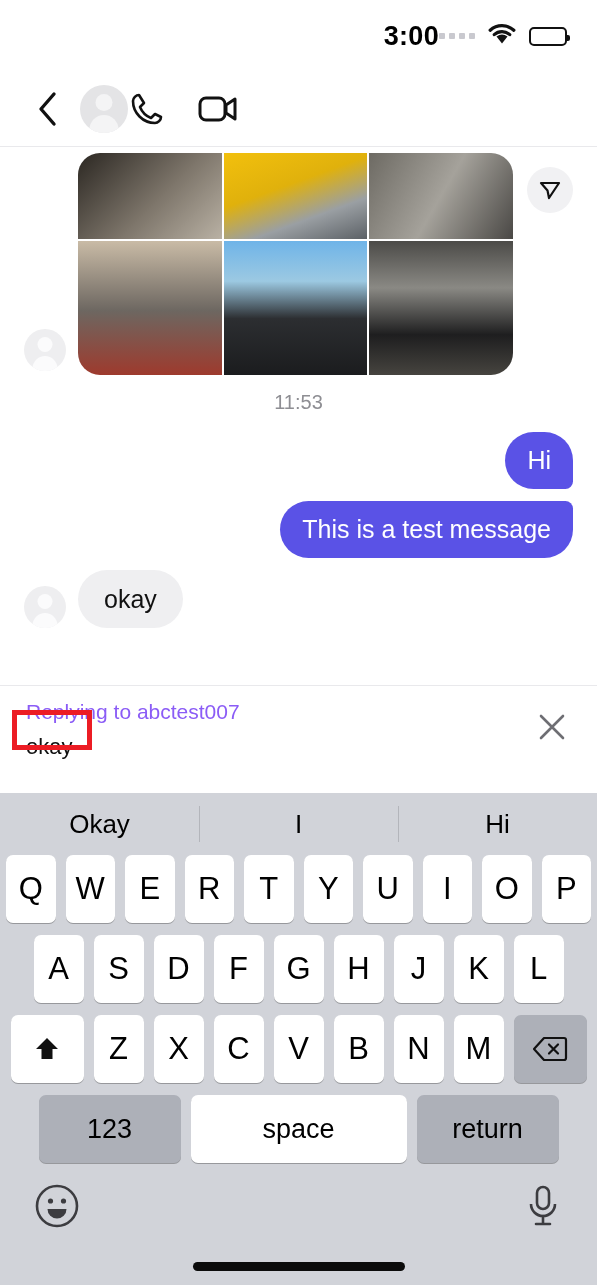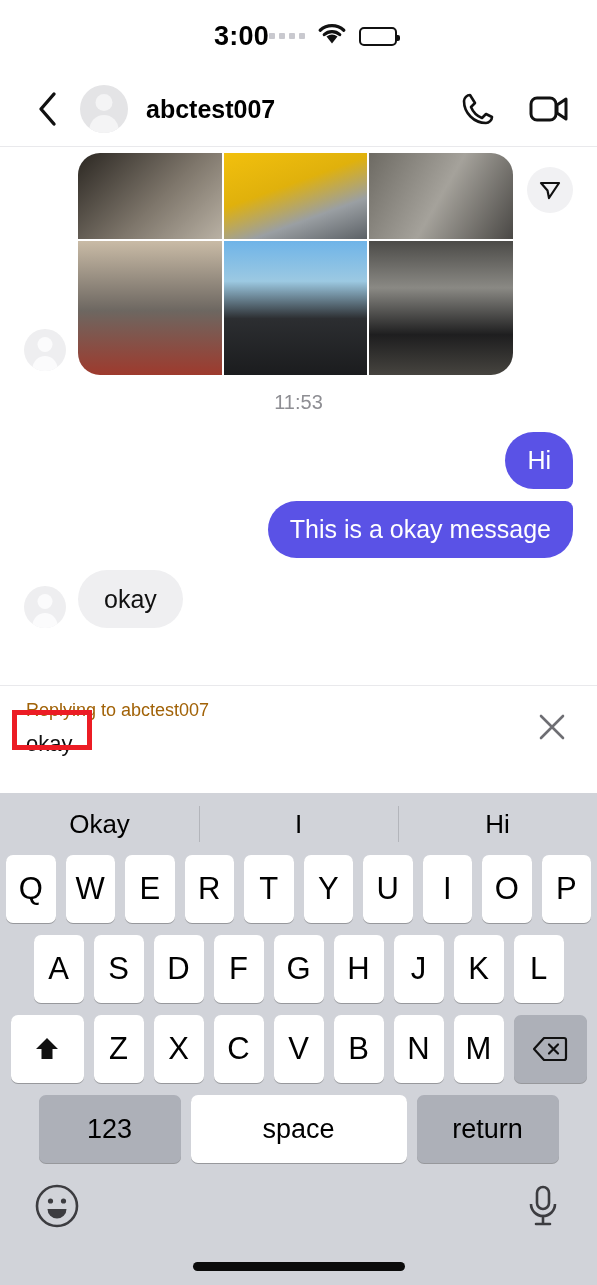--- a/index.html
+++ b/index.html
@@ -12,21 +12,21 @@
   .phone {
     position: relative;
     width: 597px; height: 1285px;
     background: #ffffff;
     display: flex; flex-direction: column;
   }
 
   
   .statusbar {
     height: 72px; flex: 0 0 72px;
-    display: flex; align-items: center; justify-content: center;
+    display: flex; align-items: center; justify-content: flex-end;
     padding: 0 30px 0 44px;
   }
   .status-time { font-size: 27px; font-weight: 600; color: #000; letter-spacing: .3px; }
   .status-right { display: flex; align-items: center; gap: 12px; }
   .sig-dots { display: flex; gap: 4px; align-items: center; }
   .sig-dots i { width: 6px; height: 6px; background: #c9c9cf; border-radius: 1px; display: block; }
   .battery {
     width: 38px; height: 19px; border: 2.2px solid #111; border-radius: 5px;
     position: relative; padding: 2px;
   }
@@ -110,21 +110,21 @@
   .row.in .bub-avatar::after {
     content: ""; position: absolute; left: 50%; top: 27px; transform: translateX(-50%);
     width: 25px; height: 19px; border-radius: 13px 13px 0 0; background: #fbfbfc;
   }
 
   
   .reply-bar {
     flex: 0 0 108px; border-top: 1px solid #e9e9ec;
     position: relative; padding: 14px 24px 0 26px;
   }
-  .reply-to { font-size: 18px; color: #a16207; }
+  .reply-to { font-size: 21px; color: #8b5cf6; }
   .reply-text { font-size: 22px; color: #111; margin-top: 10px; }
   .reply-close {
     position: absolute; right: 26px; top: 22px; cursor: pointer;
     width: 38px; height: 38px; display: flex; align-items: center; justify-content: center;
   }
   .hl-box {
     position: absolute; left: 12px; top: 24px; width: 80px; height: 40px;
     border: 5px solid #ec1c24; pointer-events: none;
   }
 
@@ -210,21 +210,20 @@
     </div>
   </div>
 
   <div class="header">
     <div class="back-btn">
       <svg width="22" height="36" viewBox="0 0 22 36">
         <path d="M18 3 L5 18 L18 33" stroke="#111" stroke-width="3.4" fill="none" stroke-linecap="round" stroke-linejoin="round"></path>
       </svg>
     </div>
     <div class="avatar-sm"></div>
-    <div class="header-name">abctest007</div>
     <div class="header-icons">
       <span class="hicon">
         <svg width="38" height="38" viewBox="0 0 38 38">
           <path d="M11 5 c-3 0-6 3-6 6 0 12 10 22 22 22 3 0 6-3 6-6 l-6-3-4 4 c-5-2-9-6-11-11 l4-4 Z" stroke="#111" stroke-width="2.6" fill="none" stroke-linejoin="round"></path>
         </svg>
       </span>
       <span class="hicon">
         <svg width="40" height="32" viewBox="0 0 40 32">
           <rect x="2" y="5" width="25" height="22" rx="6" stroke="#111" stroke-width="3" fill="none"></rect>
           <path d="M28 12 L37 6 v20 l-9-6 Z" stroke="#111" stroke-width="3" fill="none" stroke-linejoin="round"></path>
@@ -252,21 +251,21 @@
       </div>
     </div>
 
     <div class="timestamp">11:53</div>
 
     <div class="row out">
       <div class="bubble out">Hi</div>
     </div>
 
     <div class="row out">
-      <div class="bubble out last">This is a okay message</div>
+      <div class="bubble out last">This is a test message</div>
     </div>
 
     <div class="row in">
       <div class="bub-avatar"></div>
       <div class="bubble in">okay</div>
     </div>
   </div>
 
   <div class="reply-bar">
     <div class="reply-to">Replying to abctest007</div>

